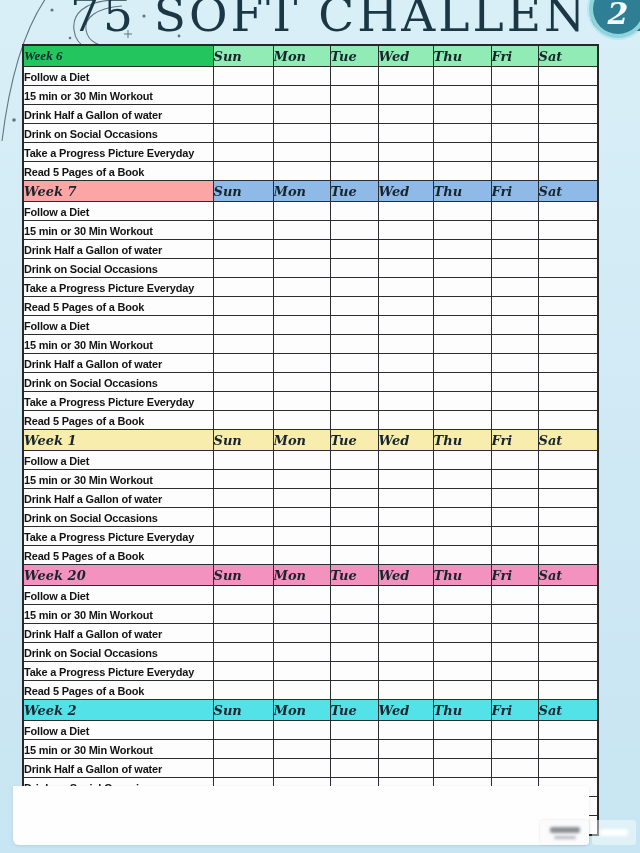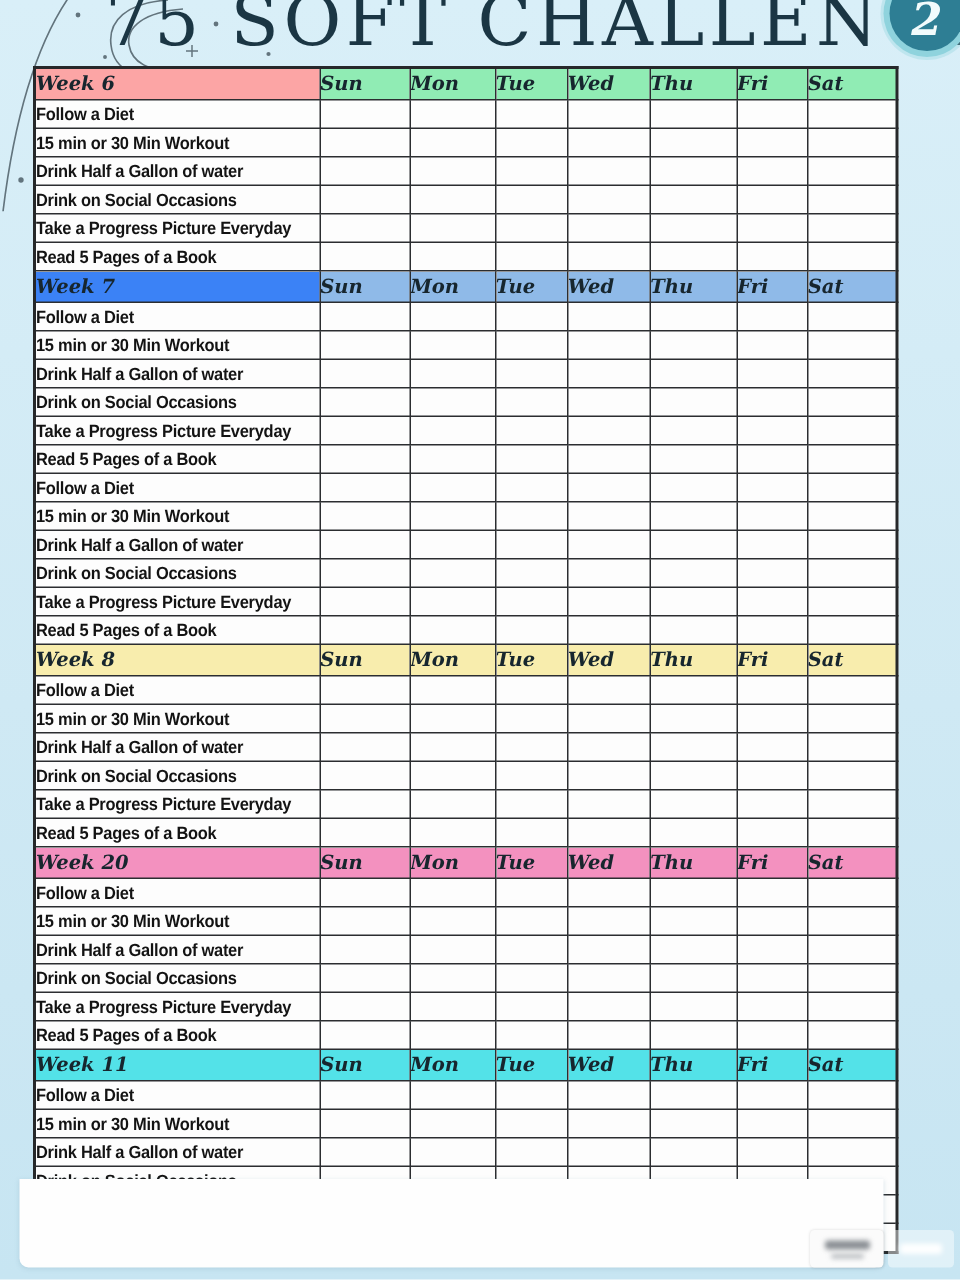--- a/index.html
+++ b/index.html
@@ -121,21 +121,21 @@
           <col style="width:60px">
           <col style="width:57px">
         <col style="width:48px">
           <col style="width:55px">
           <col style="width:58px">
         <col style="width:47px">
           <col style="width:60px">
       </colgroup>
       <tbody>
           <tr class="week-head">
-            <td class="script week-label" style="background: #fca5a5;">Week 6</td>
+            <td class="script week-label" style="background: #22c55e; font-family: Liberation Serif, serif;">Week 6</td>
             <td class="script day-label" style="background: rgb(144, 236, 180);">Sun</td>
             <td class="script day-label" style="background: rgb(144, 236, 180);">Mon</td>
             <td class="script day-label" style="background: rgb(144, 236, 180);">Tue</td>
             <td class="script day-label" style="background: rgb(144, 236, 180);">Wed</td>
             <td class="script day-label" style="background: rgb(144, 236, 180);">Thu</td>
             <td class="script day-label" style="background: rgb(144, 236, 180);">Fri</td>
             <td class="script day-label" style="background: rgb(144, 236, 180);">Sat</td>
           </tr>
           <tr class="task-row">
             <td class="task-cell"><span class="task-text">Follow a Diet</span></td>
@@ -191,21 +191,21 @@
             <td class="task-cell"><span class="task-text">Read 5 Pages of a Book</span></td>
             <td></td>
             <td></td>
             <td></td>
             <td></td>
             <td></td>
             <td></td>
             <td></td>
           </tr>
           <tr class="week-head">
-            <td class="script week-label" style="background: #3b82f6;">Week 7</td>
+            <td class="script week-label" style="background: #fca5a5;">Week 7</td>
             <td class="script day-label" style="background: rgb(143, 186, 232);">Sun</td>
             <td class="script day-label" style="background: rgb(143, 186, 232);">Mon</td>
             <td class="script day-label" style="background: rgb(143, 186, 232);">Tue</td>
             <td class="script day-label" style="background: rgb(143, 186, 232);">Wed</td>
             <td class="script day-label" style="background: rgb(143, 186, 232);">Thu</td>
             <td class="script day-label" style="background: rgb(143, 186, 232);">Fri</td>
             <td class="script day-label" style="background: rgb(143, 186, 232);">Sat</td>
           </tr>
           <tr class="task-row">
             <td class="task-cell"><span class="task-text">Follow a Diet</span></td>
@@ -321,21 +321,21 @@
             <td class="task-cell"><span class="task-text">Read 5 Pages of a Book</span></td>
             <td></td>
             <td></td>
             <td></td>
             <td></td>
             <td></td>
             <td></td>
             <td></td>
           </tr>
           <tr class="week-head">
-            <td class="script week-label" style="background: rgb(248, 237, 173);">Week 8</td>
+            <td class="script week-label" style="background: rgb(248, 237, 173);">Week 1</td>
             <td class="script day-label" style="background: rgb(248, 237, 173);">Sun</td>
             <td class="script day-label" style="background: rgb(248, 237, 173);">Mon</td>
             <td class="script day-label" style="background: rgb(248, 237, 173);">Tue</td>
             <td class="script day-label" style="background: rgb(248, 237, 173);">Wed</td>
             <td class="script day-label" style="background: rgb(248, 237, 173);">Thu</td>
             <td class="script day-label" style="background: rgb(248, 237, 173);">Fri</td>
             <td class="script day-label" style="background: rgb(248, 237, 173);">Sat</td>
           </tr>
           <tr class="task-row">
             <td class="task-cell"><span class="task-text">Follow a Diet</span></td>
@@ -461,21 +461,21 @@
             <td class="task-cell"><span class="task-text">Read 5 Pages of a Book</span></td>
             <td></td>
             <td></td>
             <td></td>
             <td></td>
             <td></td>
             <td></td>
             <td></td>
           </tr>
           <tr class="week-head">
-            <td class="script week-label" style="background: rgb(83, 226, 232);">Week 11</td>
+            <td class="script week-label" style="background: rgb(83, 226, 232);">Week 2</td>
             <td class="script day-label" style="background: rgb(83, 226, 232);">Sun</td>
             <td class="script day-label" style="background: rgb(83, 226, 232);">Mon</td>
             <td class="script day-label" style="background: rgb(83, 226, 232);">Tue</td>
             <td class="script day-label" style="background: rgb(83, 226, 232);">Wed</td>
             <td class="script day-label" style="background: rgb(83, 226, 232);">Thu</td>
             <td class="script day-label" style="background: rgb(83, 226, 232);">Fri</td>
             <td class="script day-label" style="background: rgb(83, 226, 232);">Sat</td>
           </tr>
           <tr class="task-row">
             <td class="task-cell"><span class="task-text">Follow a Diet</span></td>

